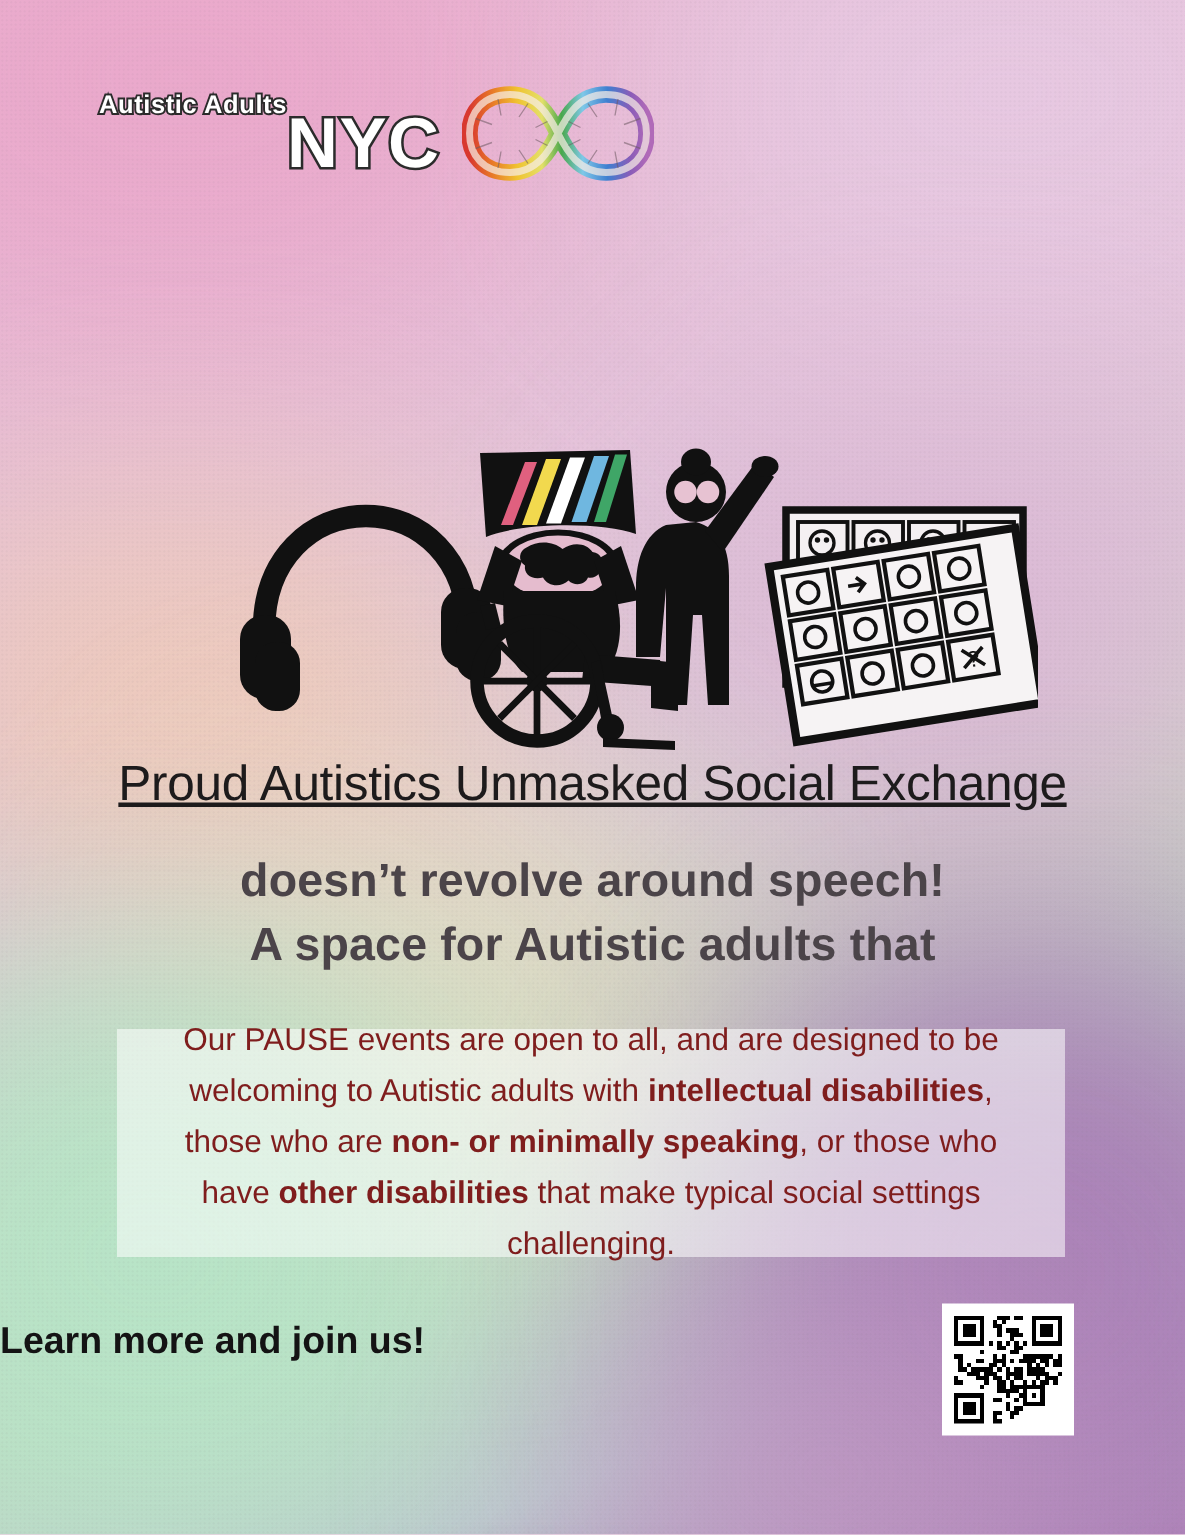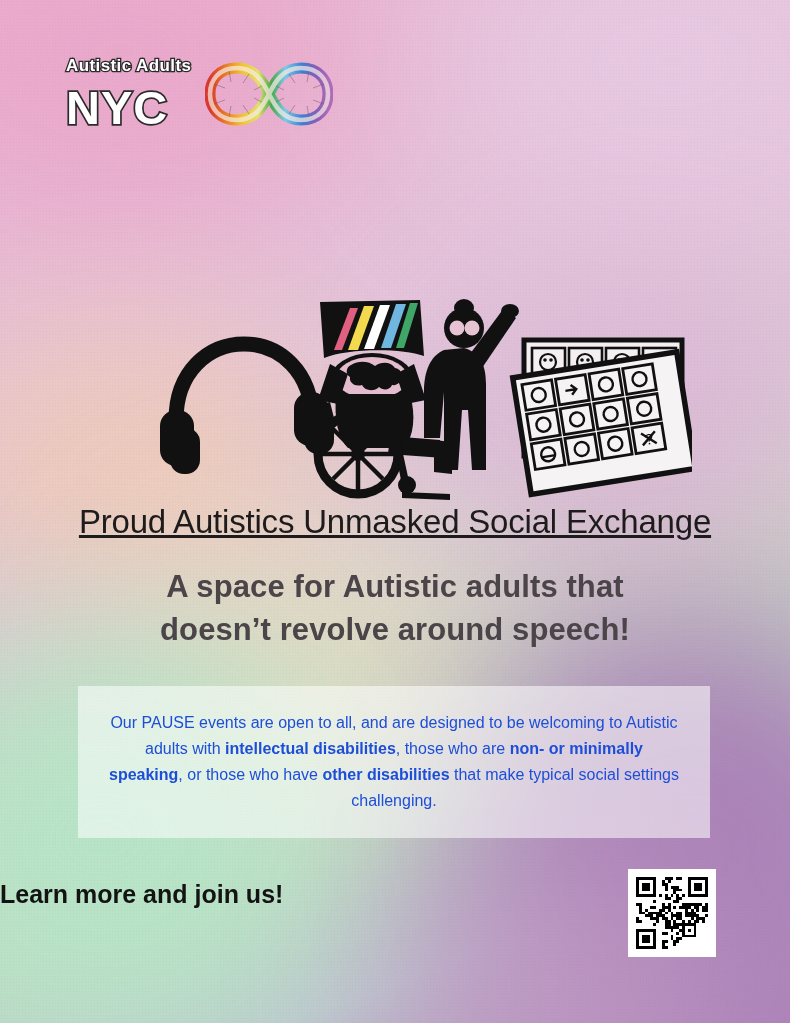--- a/index.html
+++ b/index.html
@@ -39,21 +39,21 @@
     background-size:3px 3px;
   }
 
   .content { position:relative; z-index:5; width:100%; height:100%; }
 
   
   #logo {
     position:absolute; left:66px; top:57px;
     display:flex; align-items:center; gap:14px;
   }
-  .logo-words { display:flex; flex-direction:column; align-items:flex-start; line-height:1; }
+  .logo-words { display:flex; flex-direction:row; align-items:flex-start; line-height:1; }
   .logo-small {
     font-size:17px; font-weight:bold; color:#fff;
     letter-spacing:.4px;
     -webkit-text-stroke:2.6px #2b2b2b; paint-order:stroke fill;
     font-stretch:condensed;
   }
   .logo-big {
     font-size:47px; font-weight:bold; color:#fff;
     letter-spacing:1px; margin-top:10px;
     -webkit-text-stroke:3.4px #2b2b2b; paint-order:stroke fill;
@@ -101,21 +101,21 @@
 
   
   #body-panel {
     position:absolute; left:78px; top:686px;
     width:632px; height:152px;
     background:rgba(255,255,255,.55);
     display:flex; align-items:center; justify-content:center;
   }
   #body-text {
     text-align:center;
-    font-size:16px; line-height:1.62; color:#1d4ed8;
+    font-size:21px; line-height:1.62; color:#7f1d1d;
     padding:0 28px;
     font-stretch:condensed;
   }
   #body-text b { font-weight:bold; }
 
   
   #cta {
     position:absolute; left:0; right:0; top:880px;
     font-size:25px; font-weight:bold; color:#141314;
     font-stretch:condensed;
@@ -330,22 +330,22 @@
             </g>
             <path d="M384 161 l14 0" stroke="#111" stroke-width="2.4"></path>
           </g>
         </g>
       </g>
     </svg>
 
     <div id="subtitle">Proud Autistics Unmasked Social Exchange</div>
 
     <div id="tagline">
+      <span class="tl-line">doesn’t revolve around speech!</span>
       <span class="tl-line">A space for Autistic adults that</span>
-      <span class="tl-line">doesn’t revolve around speech!</span>
     </div>
 
     <div id="body-panel">
       <p id="body-text">Our PAUSE events are open to all, and are designed to be welcoming to Autistic adults with <b>intellectual disabilities</b>, those who are <b>non- or minimally speaking</b>, or those who have <b>other disabilities</b> that make typical social settings challenging.</p>
     </div>
 
     <div id="cta">Learn more and join us!</div>
 
     <div id="qr-wrap">
       <svg id="qr-code" viewBox="0 0 25 25" shape-rendering="crispEdges">

